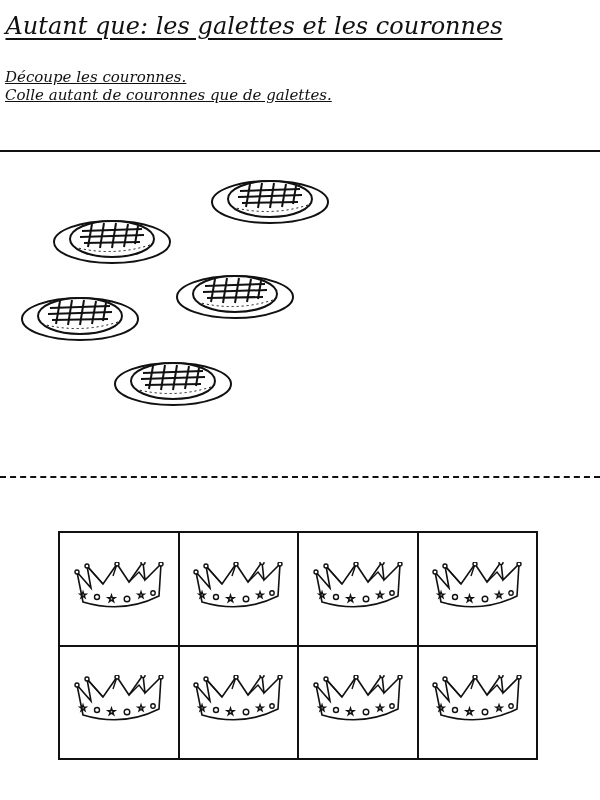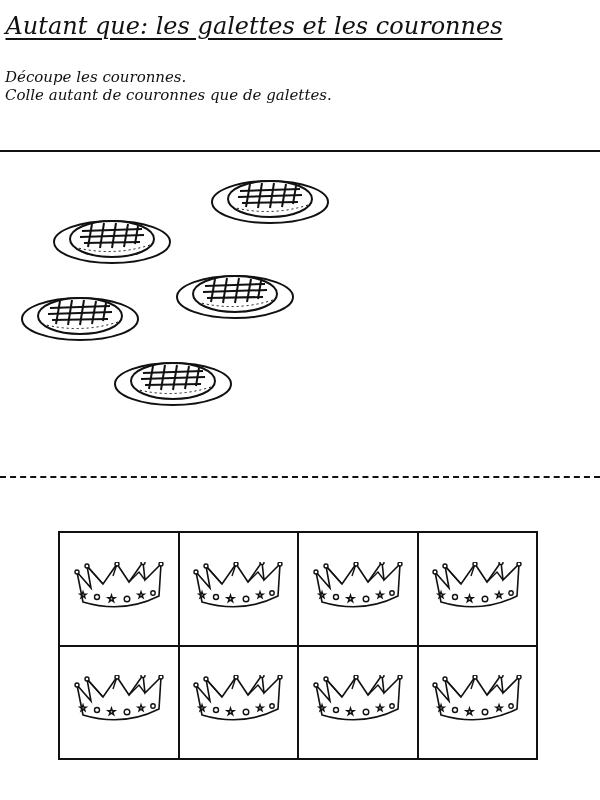--- a/index.html
+++ b/index.html
@@ -1,19 +1,19 @@
 <!DOCTYPE html>
 <html><head>
 <meta charset="utf-8">
 <style>
   html, body { margin:0; padding:0; background:#fff; }
   body { width:600px; height:800px; position:relative; overflow:hidden; font-family:"DejaVu Serif", serif; color:#111; }
   .title { position:absolute; left:0; width:508px; top:12px; text-align:center; font-family:"DejaVu Serif", serif; font-style:italic; font-size:24px; }
   .title span { text-decoration:underline; text-underline-offset:4px; text-decoration-thickness:1.5px; }
-  .instr { position:absolute; left:5px; font-family:"DejaVu Serif", serif; font-style:italic; font-size:15px; }
+  .instr { position:absolute; left:5px; font-family:"DejaVu Serif", serif; font-style:italic; font-size:15px;text-decoration:underline; }
   .hr { position:absolute; left:0; width:600px; top:150px; height:2px; background:#111; }
   .cutline { position:absolute; left:0; width:600px; top:476px; height:0; border-top:2px dashed #111; }
   .galette { position:absolute; }
   .grid { position:absolute; left:58px; top:531px; width:480px; height:229px; border:1px solid #111; display:grid; grid-template-columns:repeat(4,1fr); grid-template-rows:repeat(2,1fr); box-sizing:border-box; }
   .cell { border:1px solid #111; display:flex; align-items:center; justify-content:center; }
 </style>
 </head>
 <body>
 
 <div class="title"><span>Autant que: les galettes et les couronnes</span></div>

